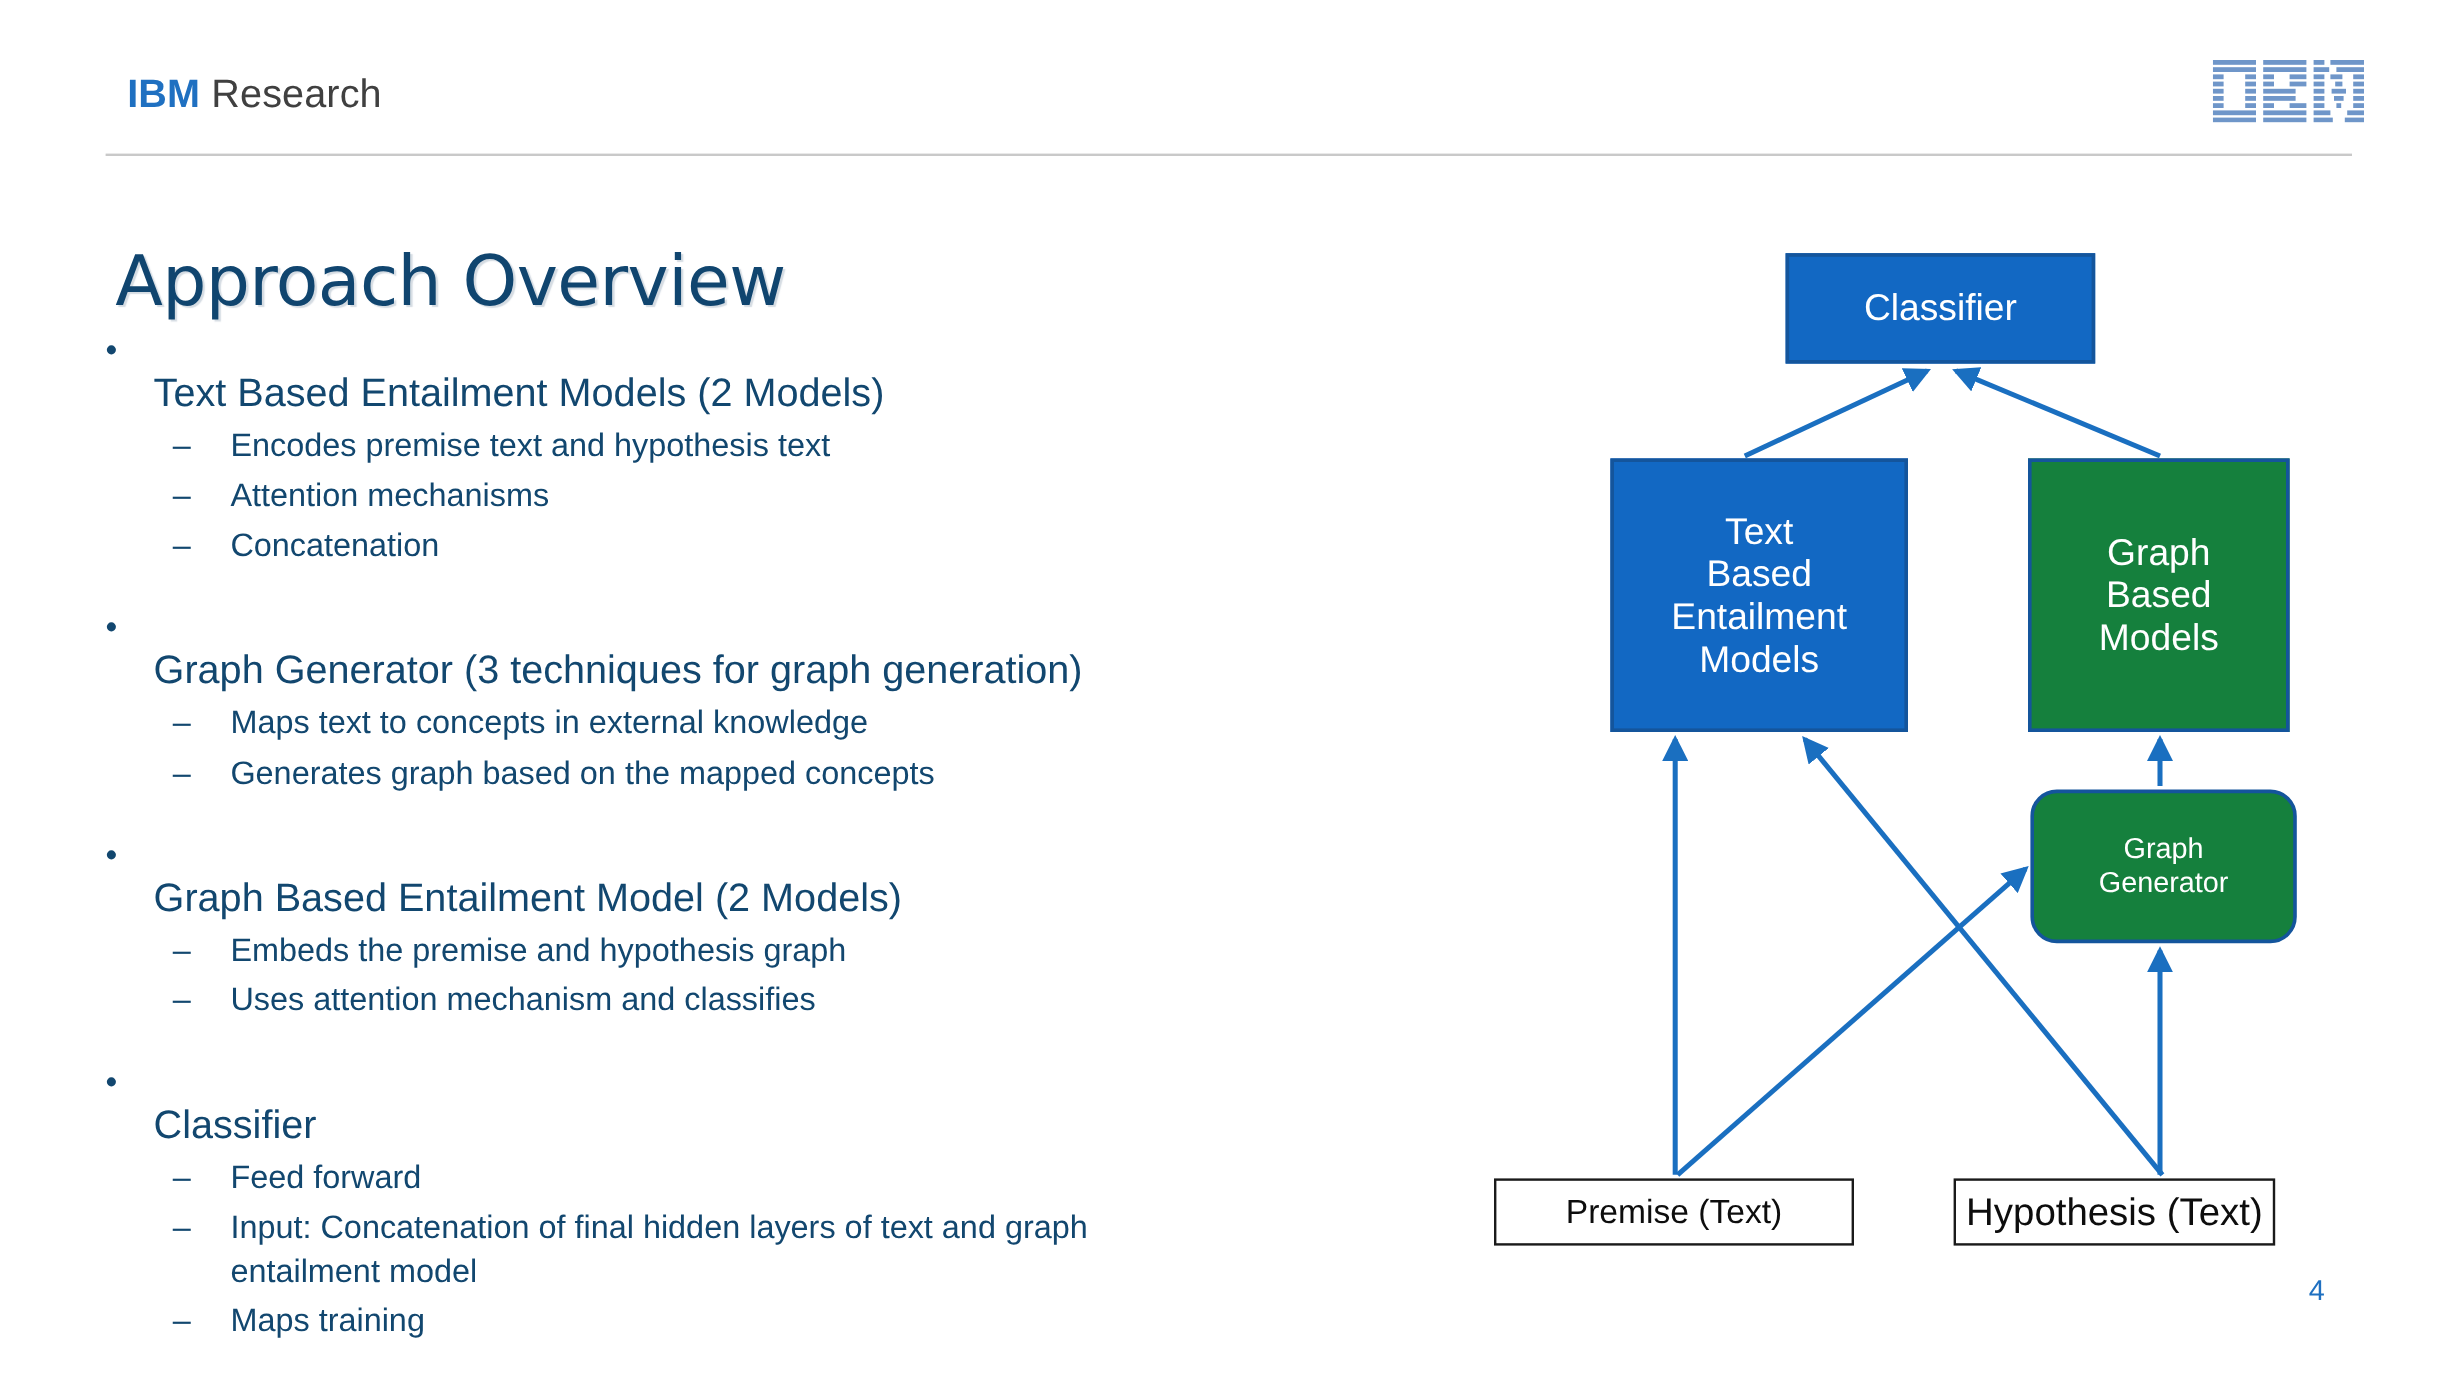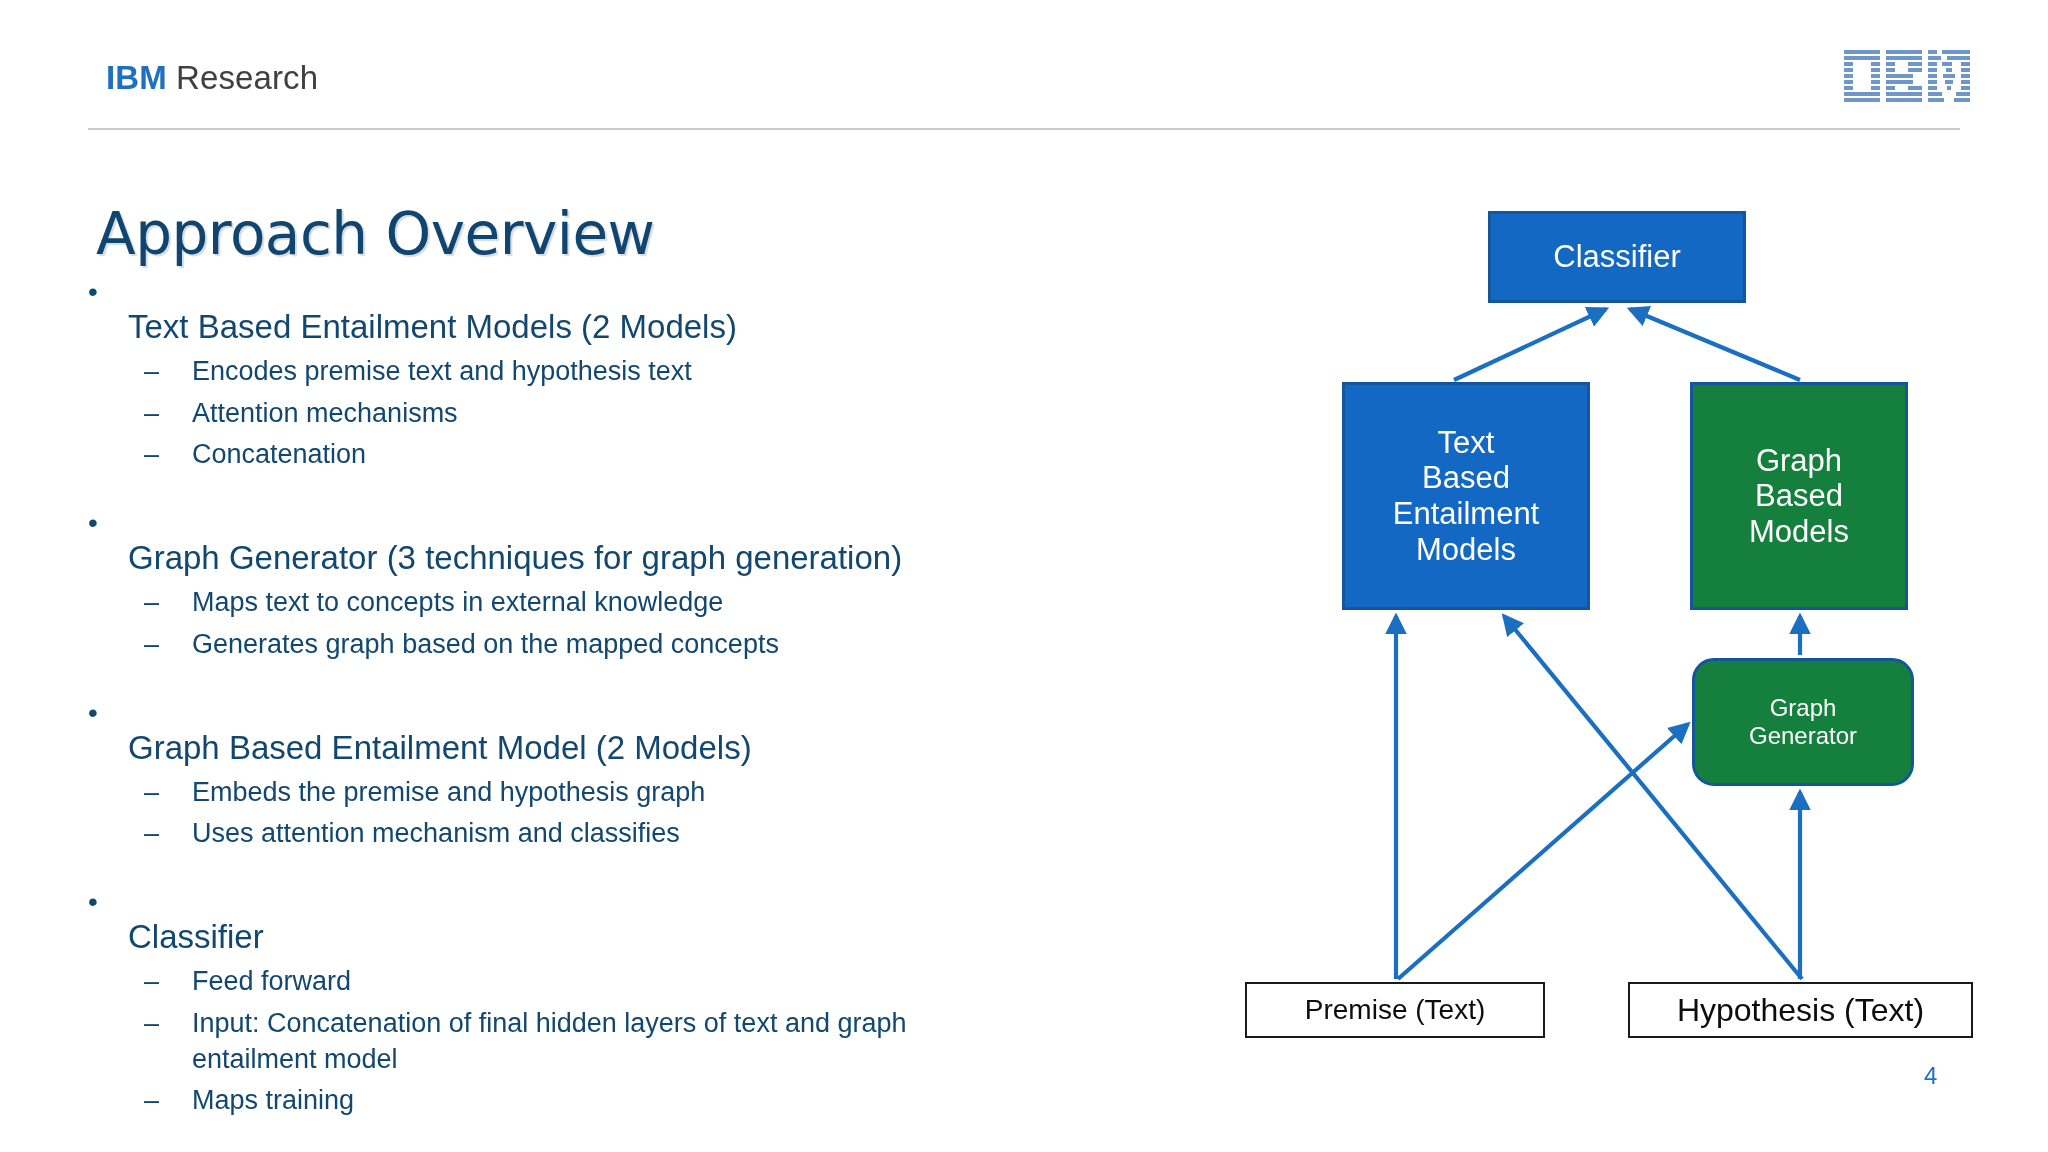--- a/index.html
+++ b/index.html
@@ -177,21 +177,21 @@
     border-radius: 22px;
     font-size: 24px;
   }
   #node-premise {
     left: 15px; top: 806px;
     width: 300px; height: 56px;
     font-size: 28px;
   }
   #node-hypothesis {
     left: 398px; top: 806px;
-    width: 345px; height: 56px;
+    width: 268px; height: 56px;
     font-size: 32px;
   }
 
   #page-number {
     position: absolute;
     left: 1924px;
     top: 1062px;
     font-size: 24px;
     color: #1f70c1;
   }

